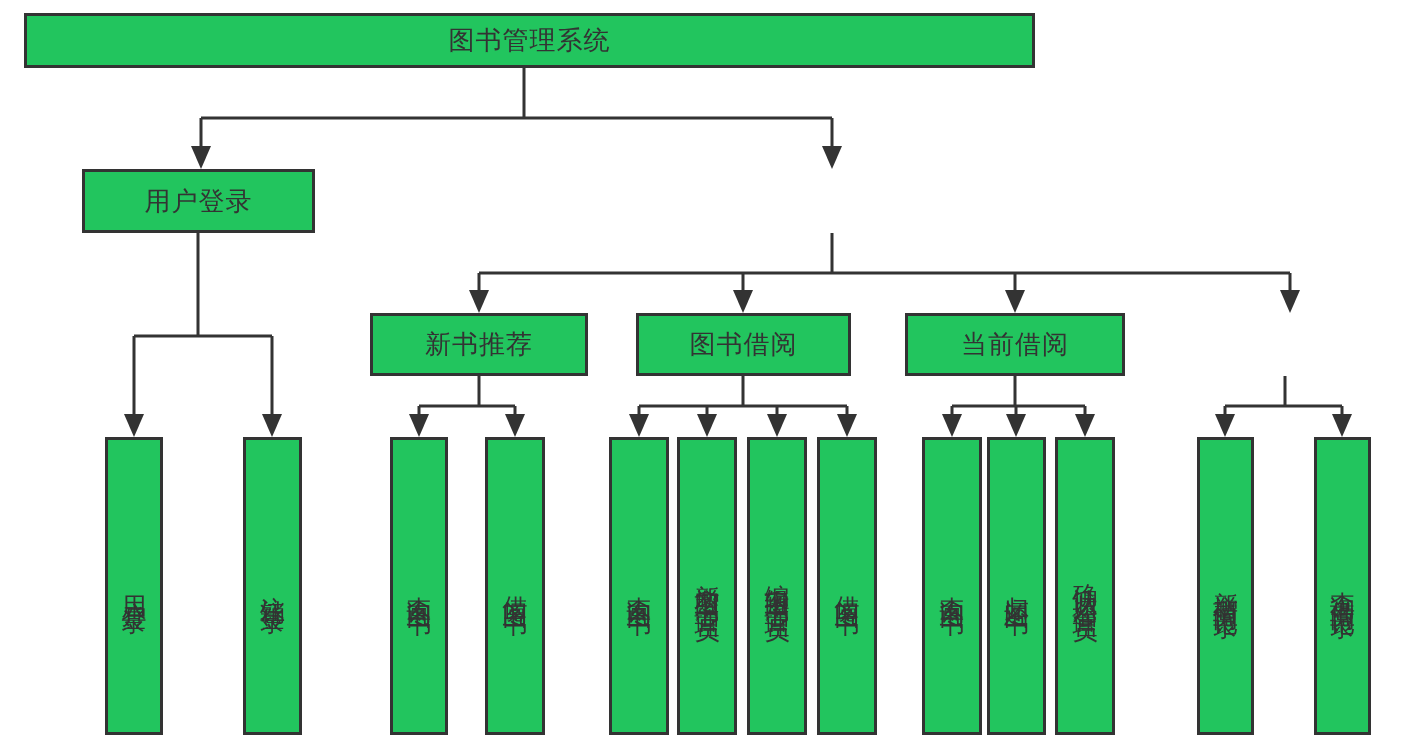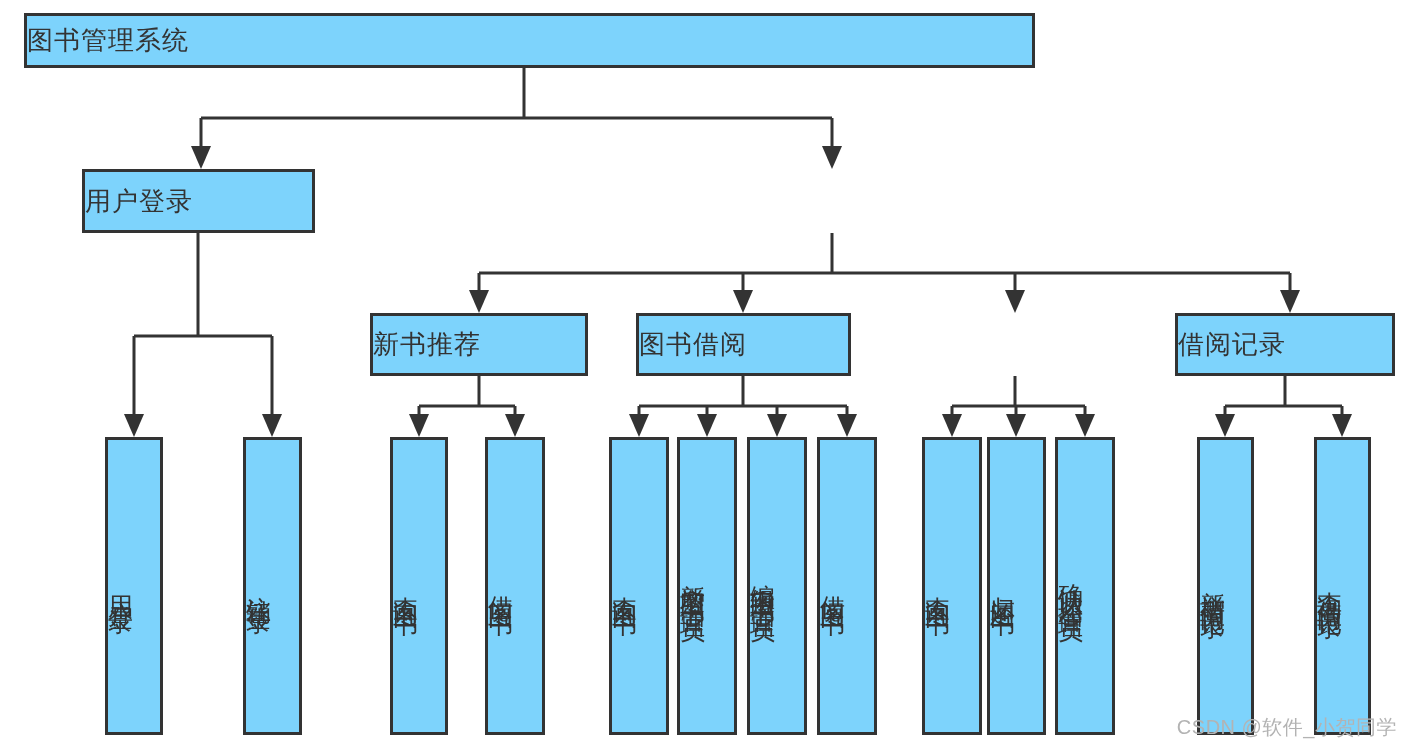--- a/index.html
+++ b/index.html
@@ -11,23 +11,23 @@
   html,body{margin:0;padding:0;background:var(--bg);}
   body{font-family:"Liberation Sans","DejaVu Sans",sans-serif;}
   #stage{
     position:relative;width:1405px;height:747px;background:var(--bg);
     overflow:hidden;
   }
   #wires{position:absolute;left:0;top:0;z-index:1;}
   #wires path{stroke:var(--line);stroke-width:3;fill:none;}
   #wires polygon{fill:var(--line);stroke:none;}
   .box{
-    position:absolute;box-sizing:border-box;background:#7dd3fc;
+    position:absolute;box-sizing:border-box;background:#22c55e;
     border:3px solid var(--line);color:var(--text);
-    display:flex;align-items:center;justify-content:flex-start;
+    display:flex;align-items:center;justify-content:center;
     z-index:2;
   }
   .hbox{font-size:26px;letter-spacing:1px;}
   .vbox .vtext{
     writing-mode:vertical-rl;
     text-orientation:mixed;
     font-size:25px;
     letter-spacing:5px;
     line-height:1;
     white-space:nowrap;
@@ -99,22 +99,22 @@
   <div class="box hbox" style="left:82px;top:169px;width:233px;height:64px">
     <span>用户登录</span>
   </div>
 
   <div class="box hbox" style="left:636px;top:313px;width:215px;height:63px">
     <span>图书借阅</span>
   </div>
   <div class="box hbox" style="left:370px;top:313px;width:218px;height:63px">
     <span>新书推荐</span>
   </div>
-  <div class="box hbox" style="left:1175px;top:313px;width:220px;height:63px">
-    <span>借阅记录</span>
+  <div class="box hbox" style="left:905px;top:313px;width:220px;height:63px">
+    <span>当前借阅</span>
   </div>
 
   <div class="box vbox" style="left:105px;top:437px;width:58px;height:298px">
     <span class="vtext">用户登录</span>
   </div>
   <div class="box vbox" style="left:243px;top:437px;width:59px;height:298px">
     <span class="vtext">注销登录</span>
   </div>
 
   <div class="box vbox" style="left:390px;top:437px;width:58px;height:298px">
@@ -147,14 +147,13 @@
     <span class="vtext">确认归还（管理员）</span>
   </div>
 
   <div class="box vbox" style="left:1197px;top:437px;width:57px;height:298px">
     <span class="vtext">新增借阅记录</span>
   </div>
   <div class="box vbox" style="left:1314px;top:437px;width:57px;height:298px">
     <span class="vtext">查询借阅记录</span>
   </div>
 
-  <div id="watermark">CSDN @软件_小贺同学</div>
 </div>
 
 </body></html>

